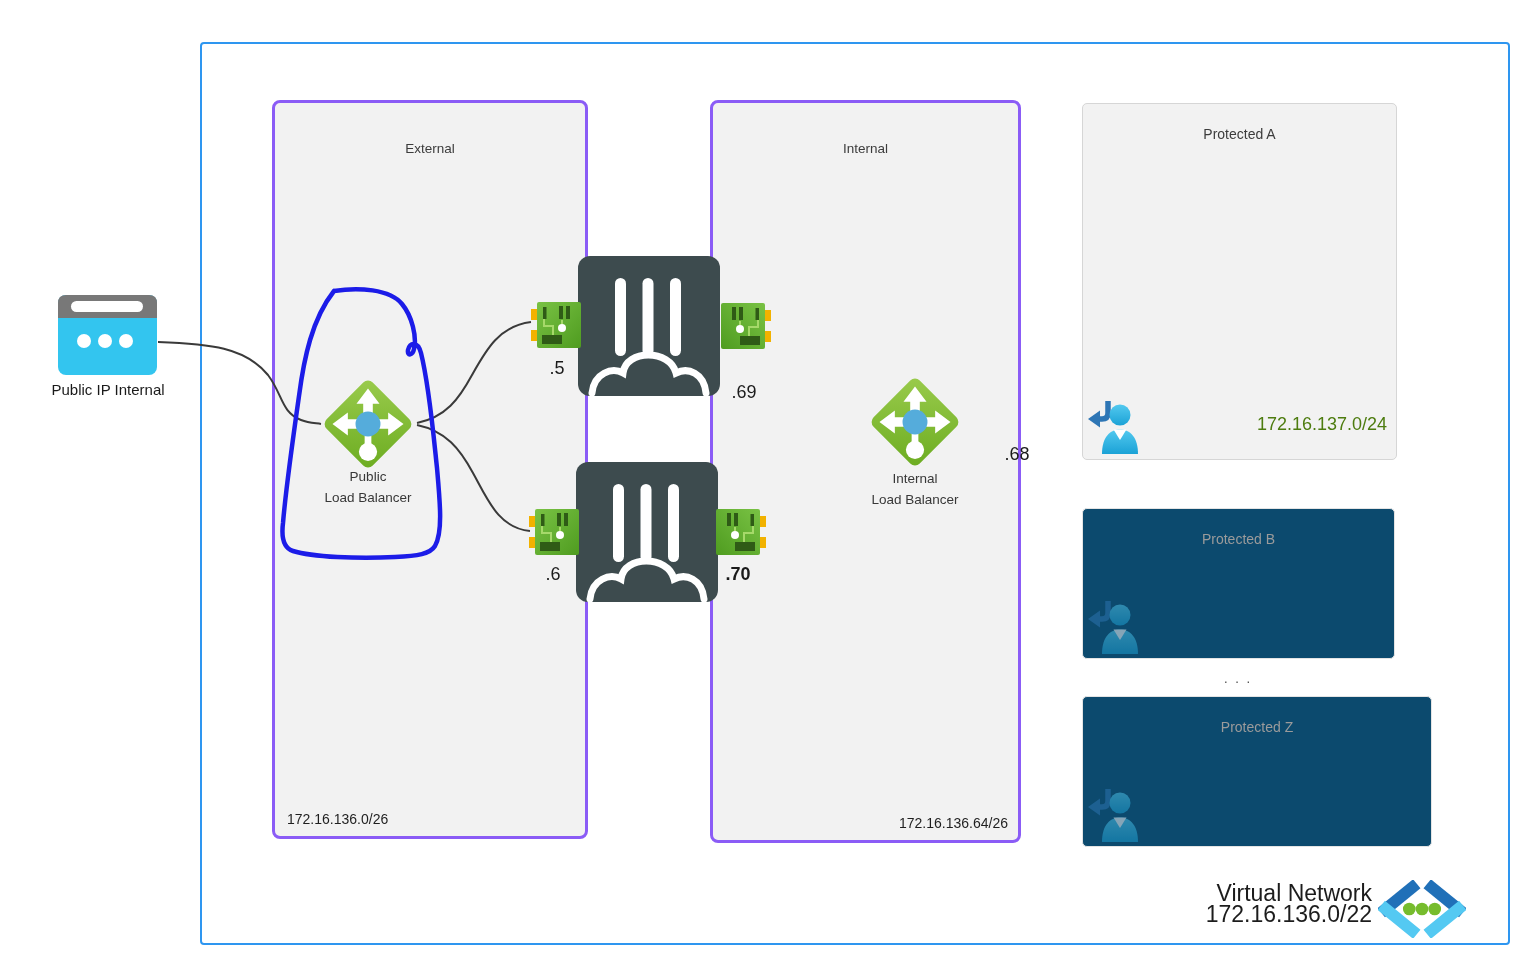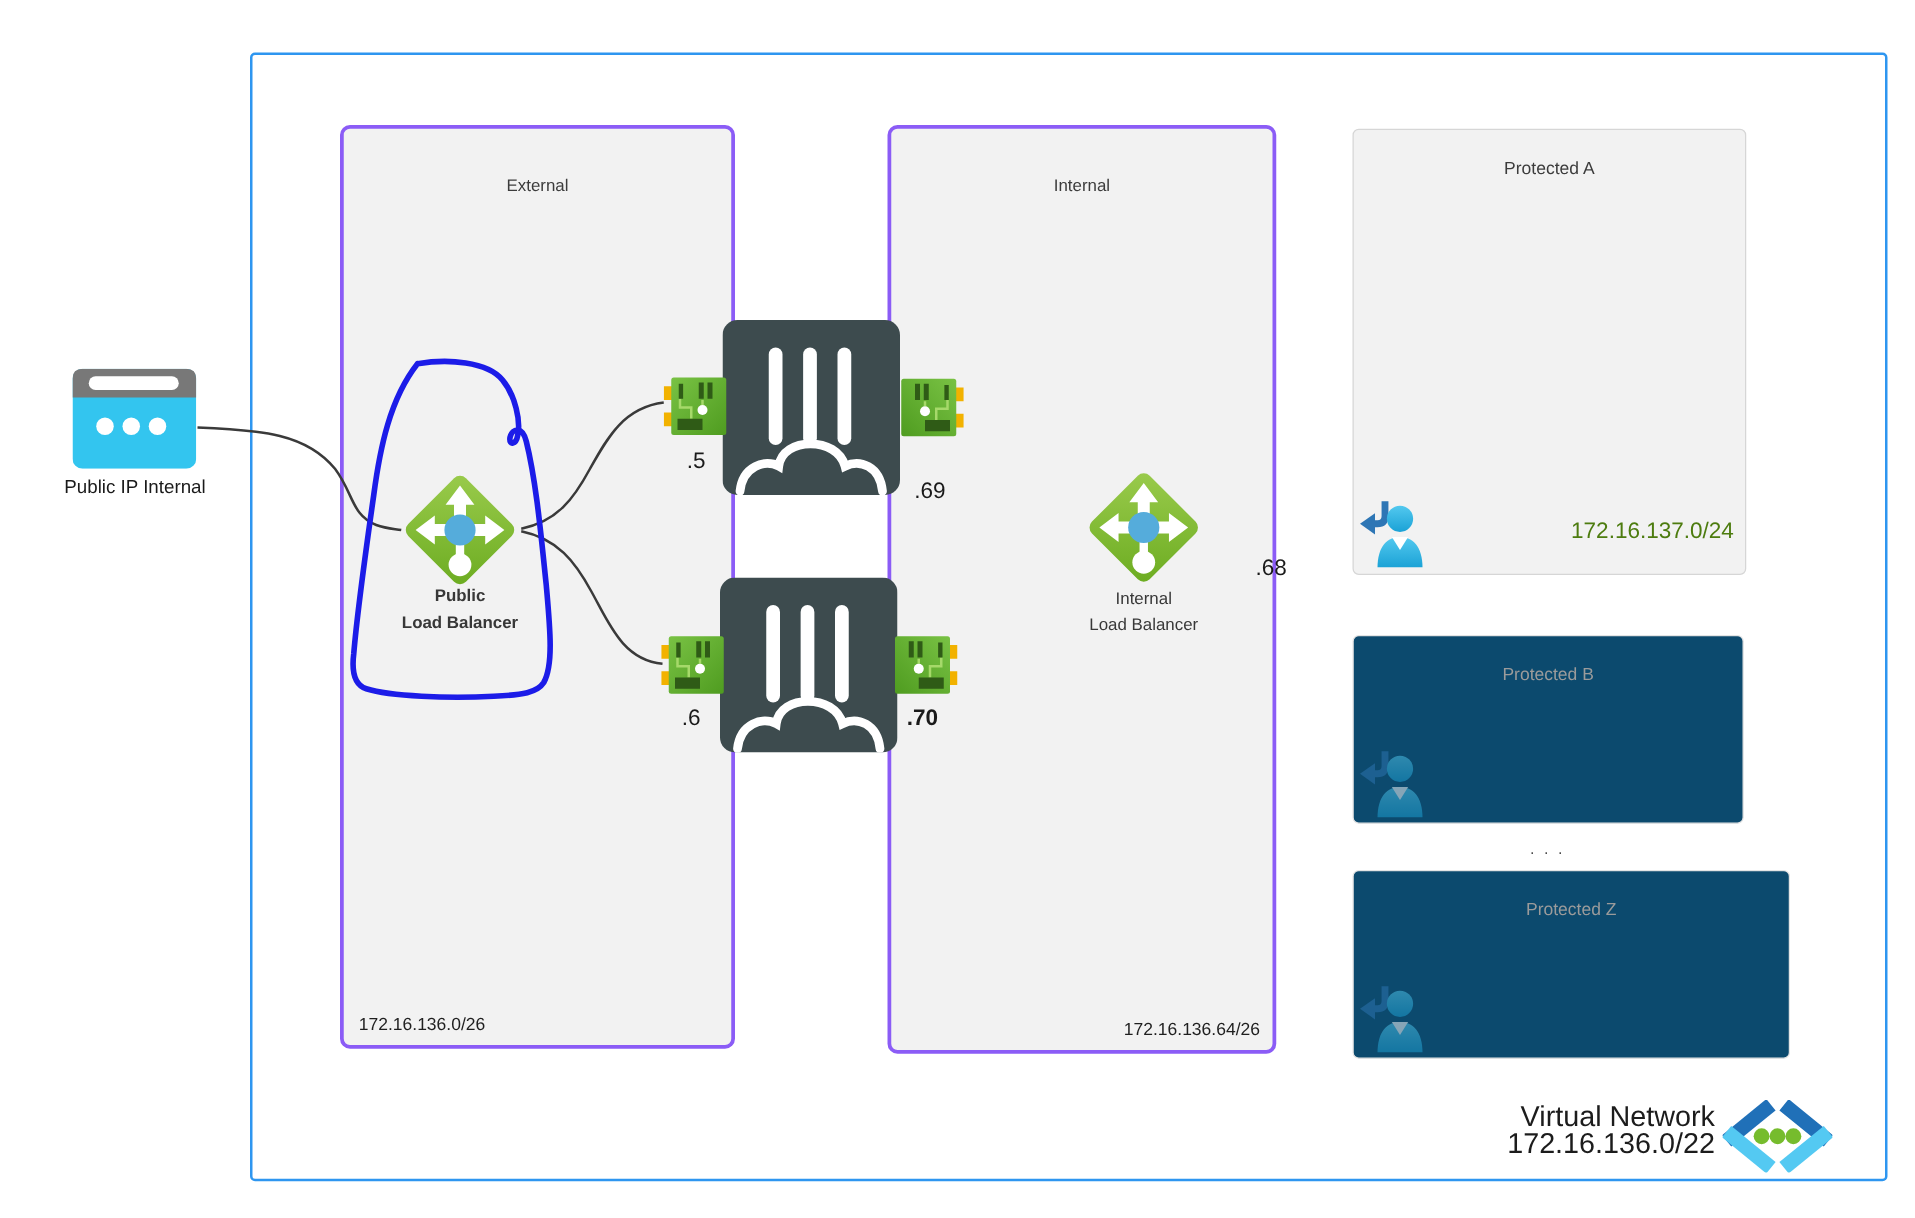--- a/index.html
+++ b/index.html
@@ -157,21 +157,21 @@
 
   <svg class="abs icon" style="left:320px;top:376px;width:96px;height:96px;" viewBox="0 0 100 100">
     <rect x="16" y="16" width="68" height="68" rx="7" transform="rotate(45 50 50)" fill="url(#lbGrad)"></rect>
     <path d="M50 13 L62 29 H55 V52 H45 V29 H38 Z" fill="#fff"></path>
     <path d="M13 50 L29 38 V45 H52 V55 H29 V62 Z" fill="#fff"></path>
     <path d="M87 50 L71 38 V45 H48 V55 H71 V62 Z" fill="#fff"></path>
     <rect x="46.5" y="50" width="7" height="29" fill="#fff"></rect>
     <circle cx="50" cy="79" r="9.5" fill="#fff"></circle>
     <circle cx="50" cy="50" r="13" style="fill:var(--lb-center-blue,#55ACDB)"></circle>
   </svg>
-  <div class="abs lb-label" style="left:288px;top:466px;width:160px;font-weight:bold;">
+  <div class="abs lb-label" style="left:288px;top:466px;width:160px;">
     <div>Public</div>
     <div>Load Balancer</div>
   </div>
 
   <svg class="abs icon" style="left:578px;top:256px;width:142px;height:140px;" viewBox="0 0 142 140">
     <rect x="0" y="0" width="142" height="140" rx="12" style="fill:var(--firewall-dark,#3D4B4E)"></rect>
     <rect x="37" y="22" width="11" height="78" rx="5.5" fill="#fff"></rect>
     <rect x="64.5" y="22" width="11" height="78" rx="5.5" fill="#fff"></rect>
     <rect x="92" y="22" width="11" height="78" rx="5.5" fill="#fff"></rect>
     <path d="M14 137 C 16 117 34 111 45 117 C 48 93 92 93 98 117 C 110 111 126 117 128 137" stroke="#fff" stroke-width="7" fill="none" stroke-linecap="round"></path>

